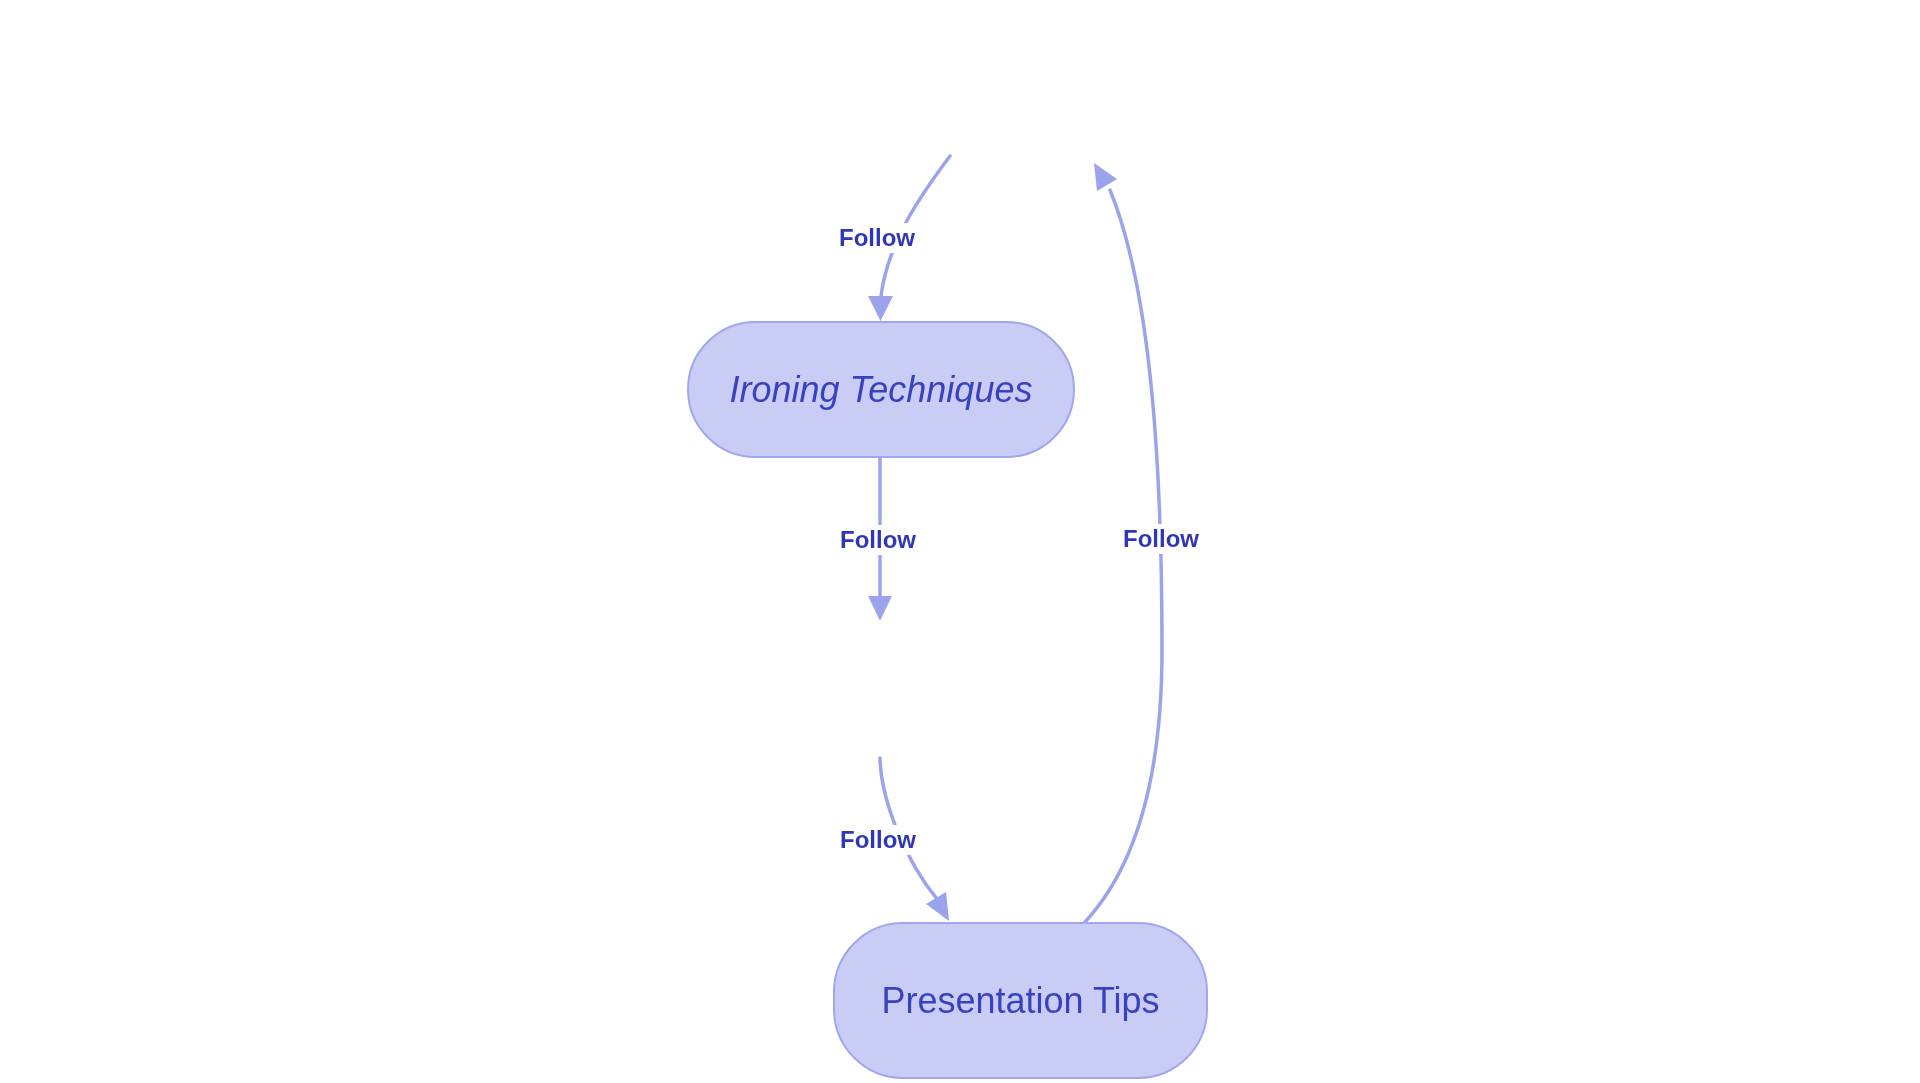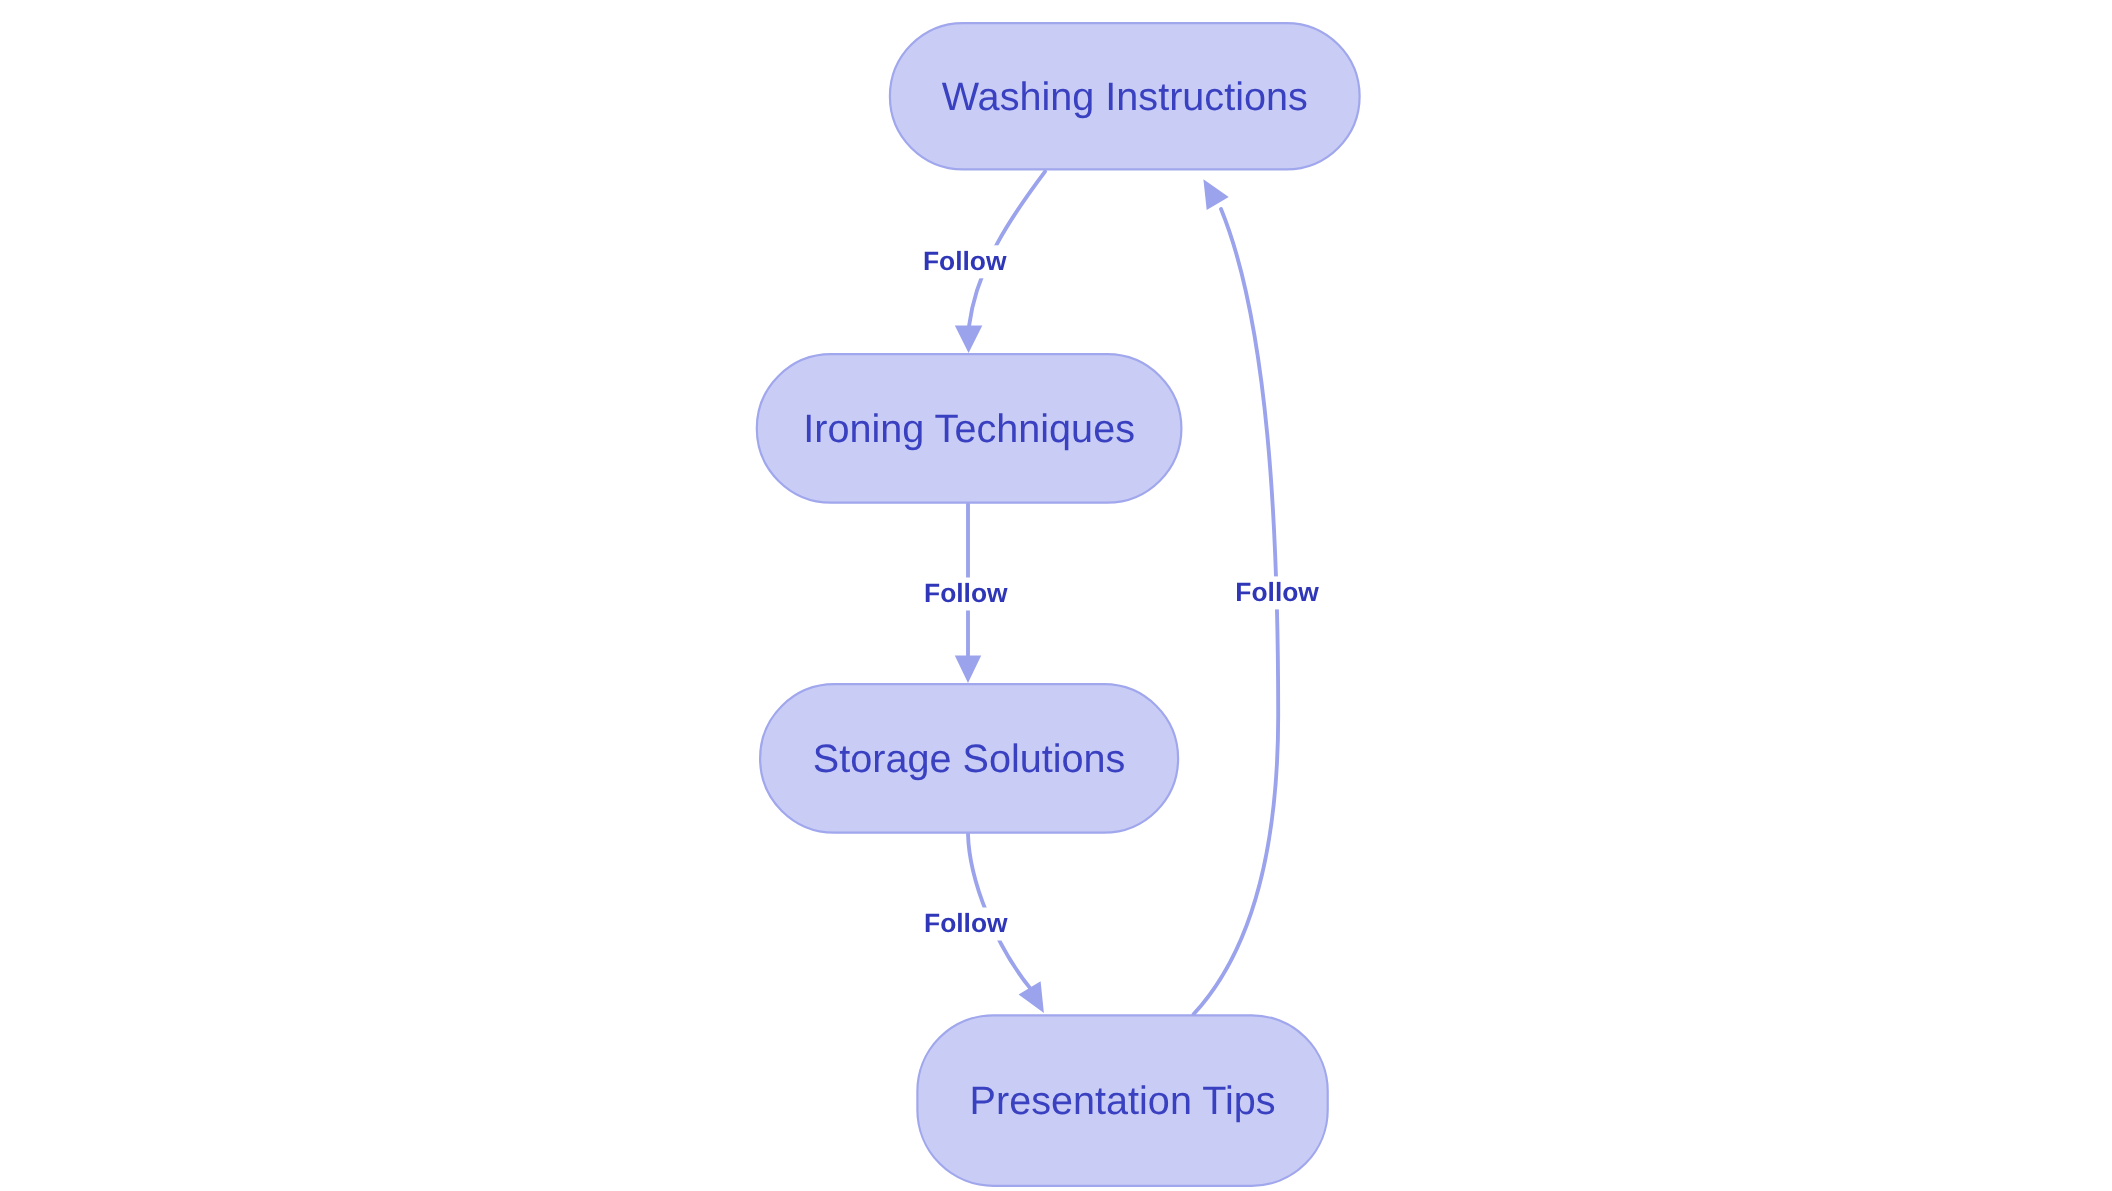--- a/index.html
+++ b/index.html
@@ -41,21 +41,21 @@
     border-radius: 70px;
     display: flex;
     align-items: center;
     justify-content: center;
     color: var(--node-text-color, #3a41c1);
     font-size: 36px;
     line-height: 1;
     white-space: nowrap;
   }
   .node-washing      { left: 808px; top: 20px;  width: 429px; height: 135px; }
-  .node-ironing      { left: 687px; top: 321px; width: 388px; height: 137px; }
+  .node-ironing      { left: 687px; top: 321px; width: 388px; height: 137px; font-style: italic; }
   .node-storage      { left: 690px; top: 621px; width: 382px; height: 137px; }
   .node-presentation { left: 833px; top: 922px; width: 375px; height: 157px; }
   .edge-label {
     position: absolute;
     transform: translate(-50%, -50%);
     background: var(--background, #ffffff);
     color: var(--edge-label-color, #2f37b8);
     font-size: 24px;
     line-height: 1;
     padding: 3px 8px;
@@ -80,31 +80,25 @@
     <path class="edge" d="M 880 458 L 880 596"></path>
     <polygon class="arrowhead" points="880,621 868,596 892,596"></polygon>
 
     <path class="edge" d="M 880 758 C 881 800 905 860 937 899"></path>
     <polygon class="arrowhead" points="949,921 926,904 946,892"></polygon>
 
     <path class="edge" d="M 1085 922 C 1135 868 1162 780 1162 650 C 1162 480 1153 295 1110 190"></path>
     <polygon class="arrowhead" points="1094,163 1117,179 1097,191"></polygon>
   </svg>
 
-  <div class="node node-washing">
-    <span>Washing Instructions</span>
-  </div>
 
   <div class="node node-ironing">
     <span>Ironing Techniques</span>
   </div>
 
-  <div class="node node-storage">
-    <span>Storage Solutions</span>
-  </div>
 
   <div class="node node-presentation">
     <span>Presentation Tips</span>
   </div>
 
   <div class="edge-label edge-label-1">Follow</div>
 
   <div class="edge-label edge-label-2">Follow</div>
 
   <div class="edge-label edge-label-3">Follow</div>

